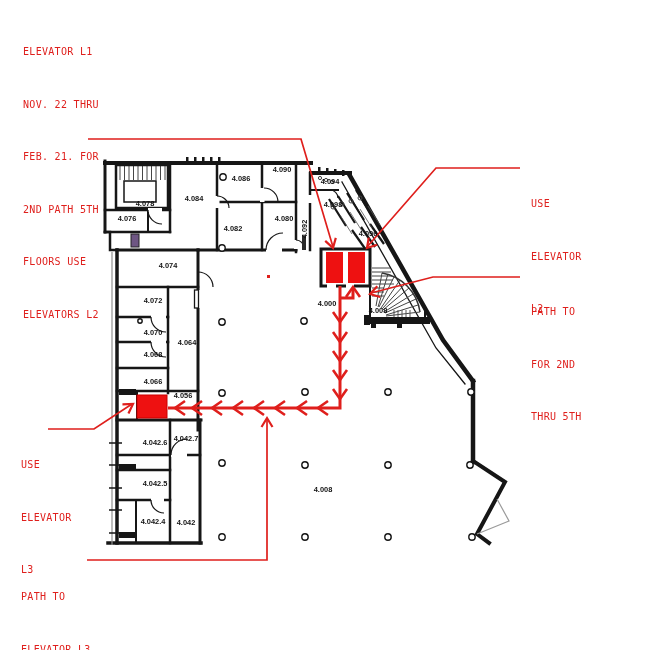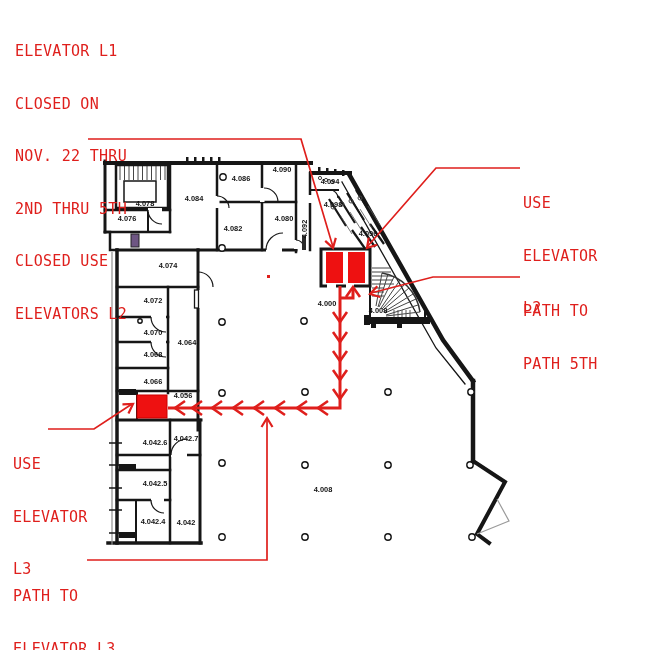--- a/index.html
+++ b/index.html
@@ -1,20 +1,20 @@
 <!DOCTYPE html>
 <html><head>
 <meta charset="utf-8">
 <style>
   html,body{margin:0;padding:0;background:#fff;}
   .stage{position:relative;width:650px;height:650px;background:#fff;overflow:hidden;
          font-family:"Liberation Sans",sans-serif;}
   svg{position:absolute;left:0;top:0;}
   .anno{position:absolute;color:#df1f1c;font-family:"DejaVu Sans Mono",monospace;
-        font-size:15px;line-height:17.5px;letter-spacing:.3px;white-space:pre;}
+        font-size:10px;line-height:17.5px;letter-spacing:.3px;white-space:pre;margin-left:8px;}
   .room-label{font-family:"Liberation Sans",sans-serif;font-weight:bold;font-size:7.4px;fill:#111;}
 </style>
 </head>
 <body>
 
 <div class="stage">
 
 <svg width="650" height="650" viewBox="0 0 650 650">
   <defs>
     <path id="ah" d="M-9,-5.5 L0,0 L-9,5.5"></path>
@@ -309,36 +309,37 @@
         <text x="368" y="236">4.096</text>
         <text x="307" y="229" transform="rotate(-90 307 229)">4.092</text>
         <text x="327" y="306">4.000</text>
         <text x="378" y="313">4.008</text>
         <text x="323" y="492">4.008</text>
       </g>
 </svg>
 
 <div class="anno" style="left:15px;top:8px;">
   <div>ELEVATOR L1</div>
-  <div>CLOSED ON</div>
   <div>NOV. 22 THRU</div>
-  <div>2ND THRU 5TH</div>
-  <div>CLOSED USE</div>
+  <div>FEB. 21. FOR</div>
+  <div>2ND PATH 5TH</div>
+  <div>FLOORS USE</div>
   <div>ELEVATORS L2</div>
 </div>
 
 <div class="anno" style="left:523px;top:160px;">
   <div>USE</div>
   <div>ELEVATOR</div>
   <div>L2</div>
 </div>
 
 <div class="anno" style="left:523px;top:268px;">
   <div>PATH TO</div>
-  <div>PATH 5TH</div>
+  <div>FOR 2ND</div>
+  <div>THRU 5TH</div>
 </div>
 
 <div class="anno" style="left:13px;top:421px;">
   <div>USE</div>
   <div>ELEVATOR</div>
   <div>L3</div>
 </div>
 
 <div class="anno" style="left:13px;top:553px;">
   <div>PATH TO</div>

